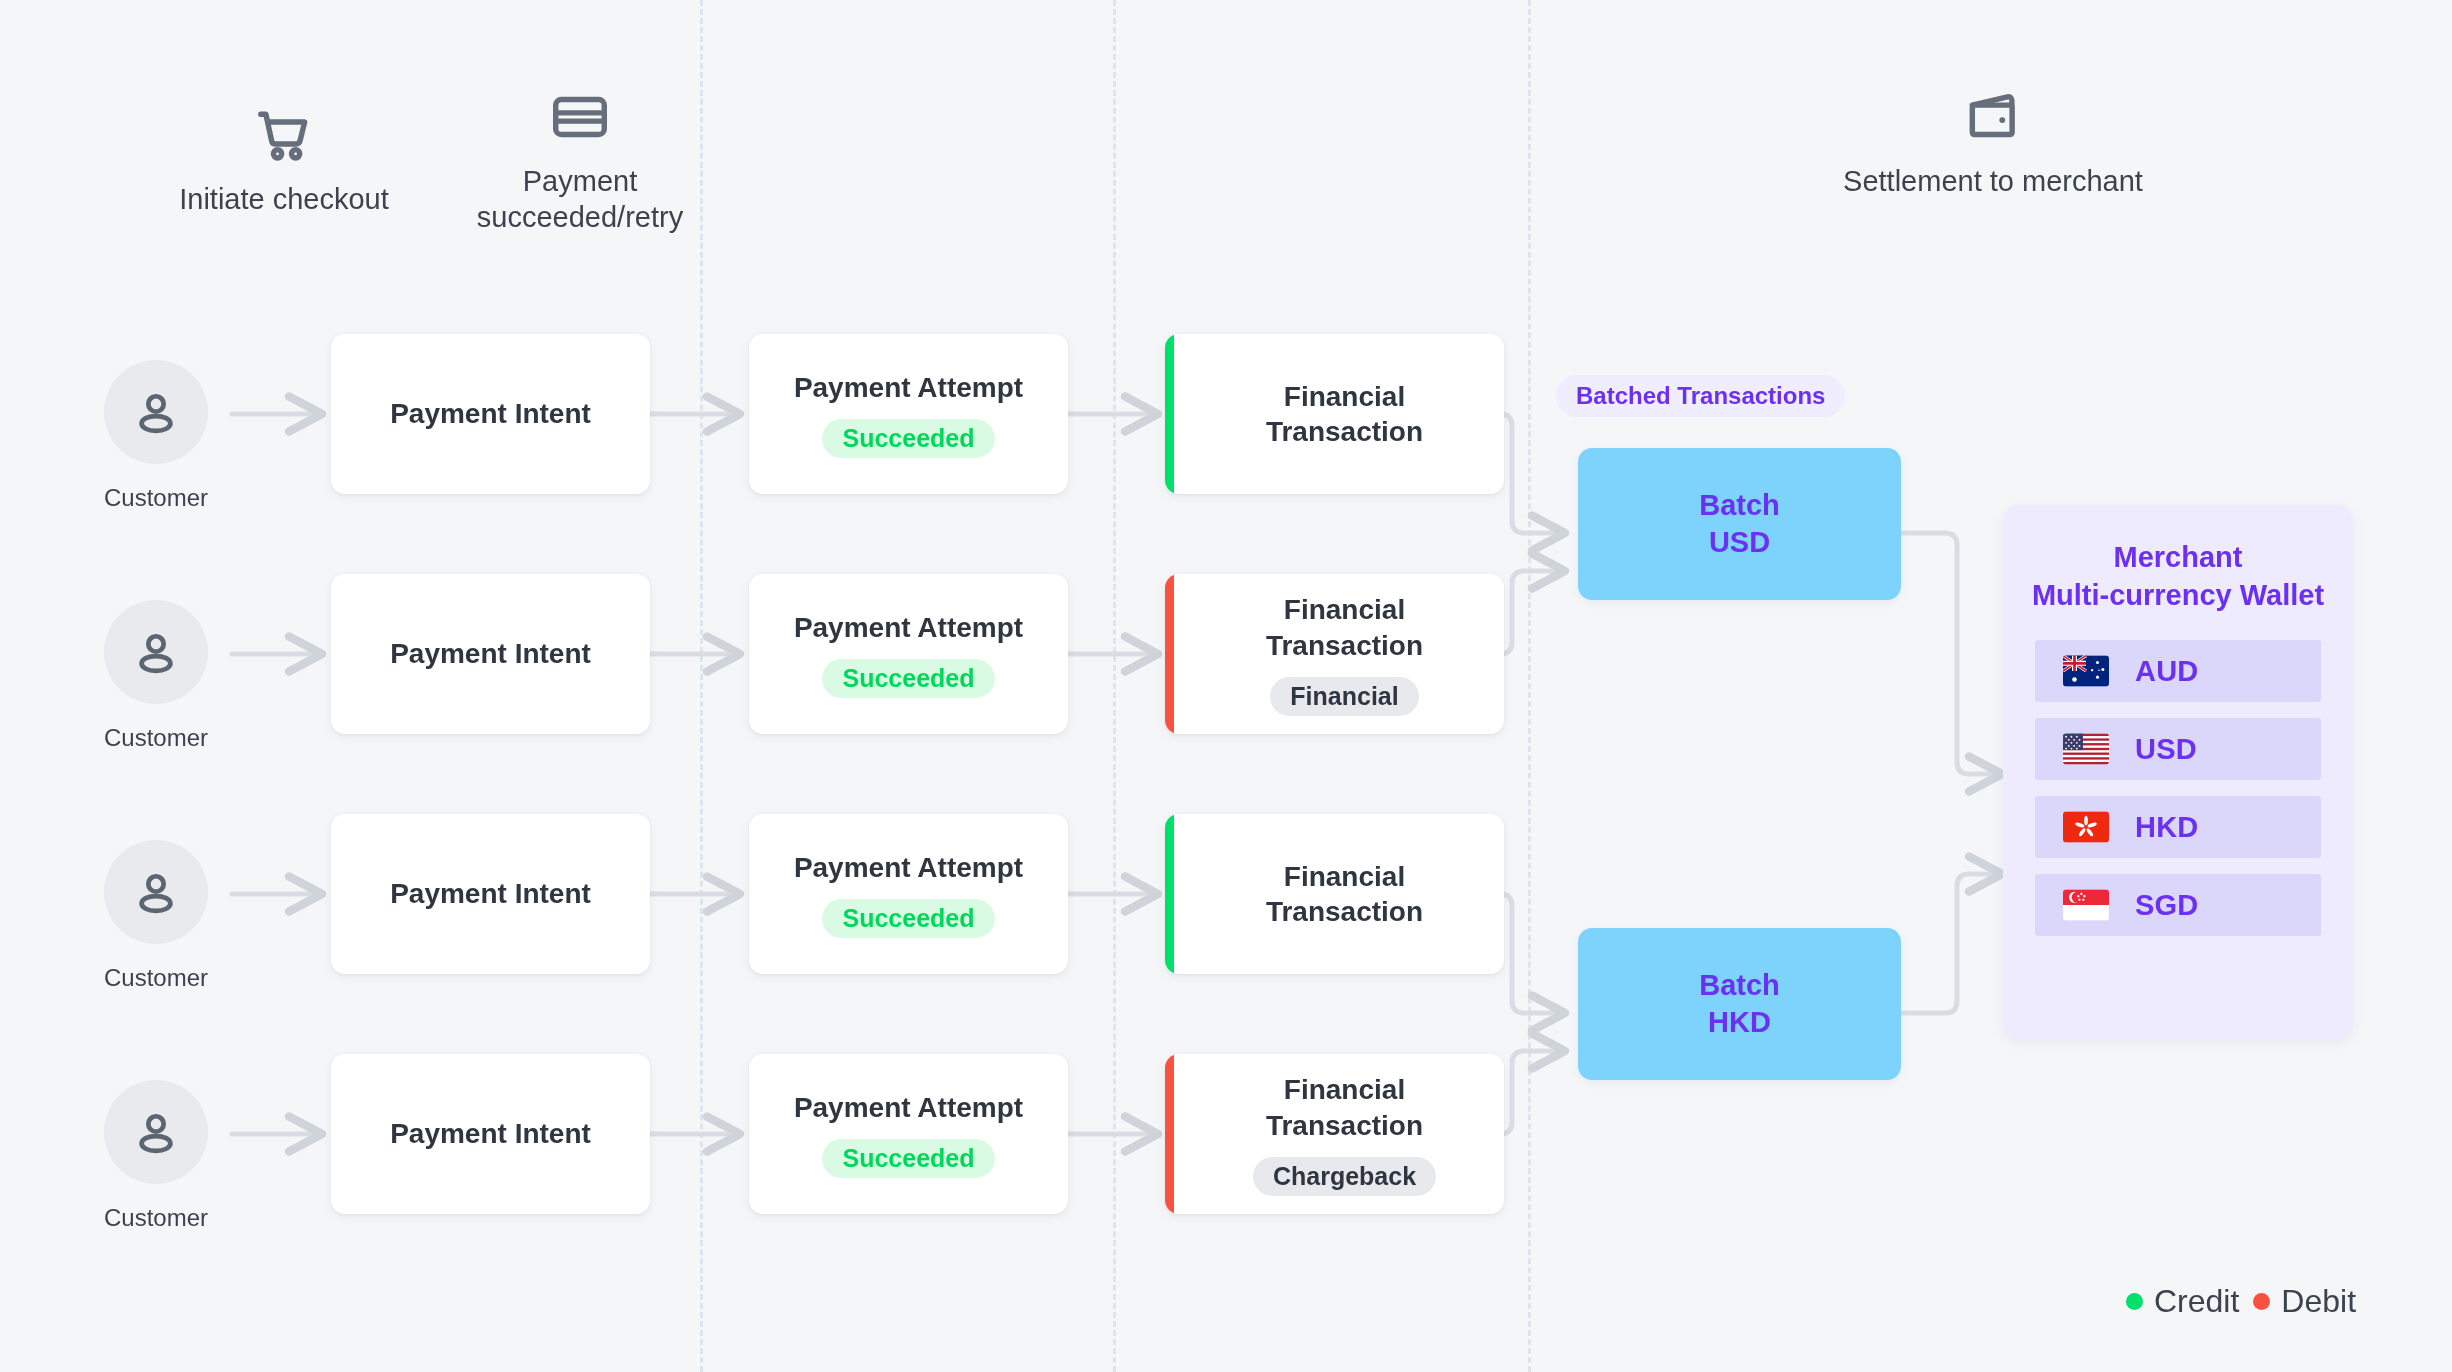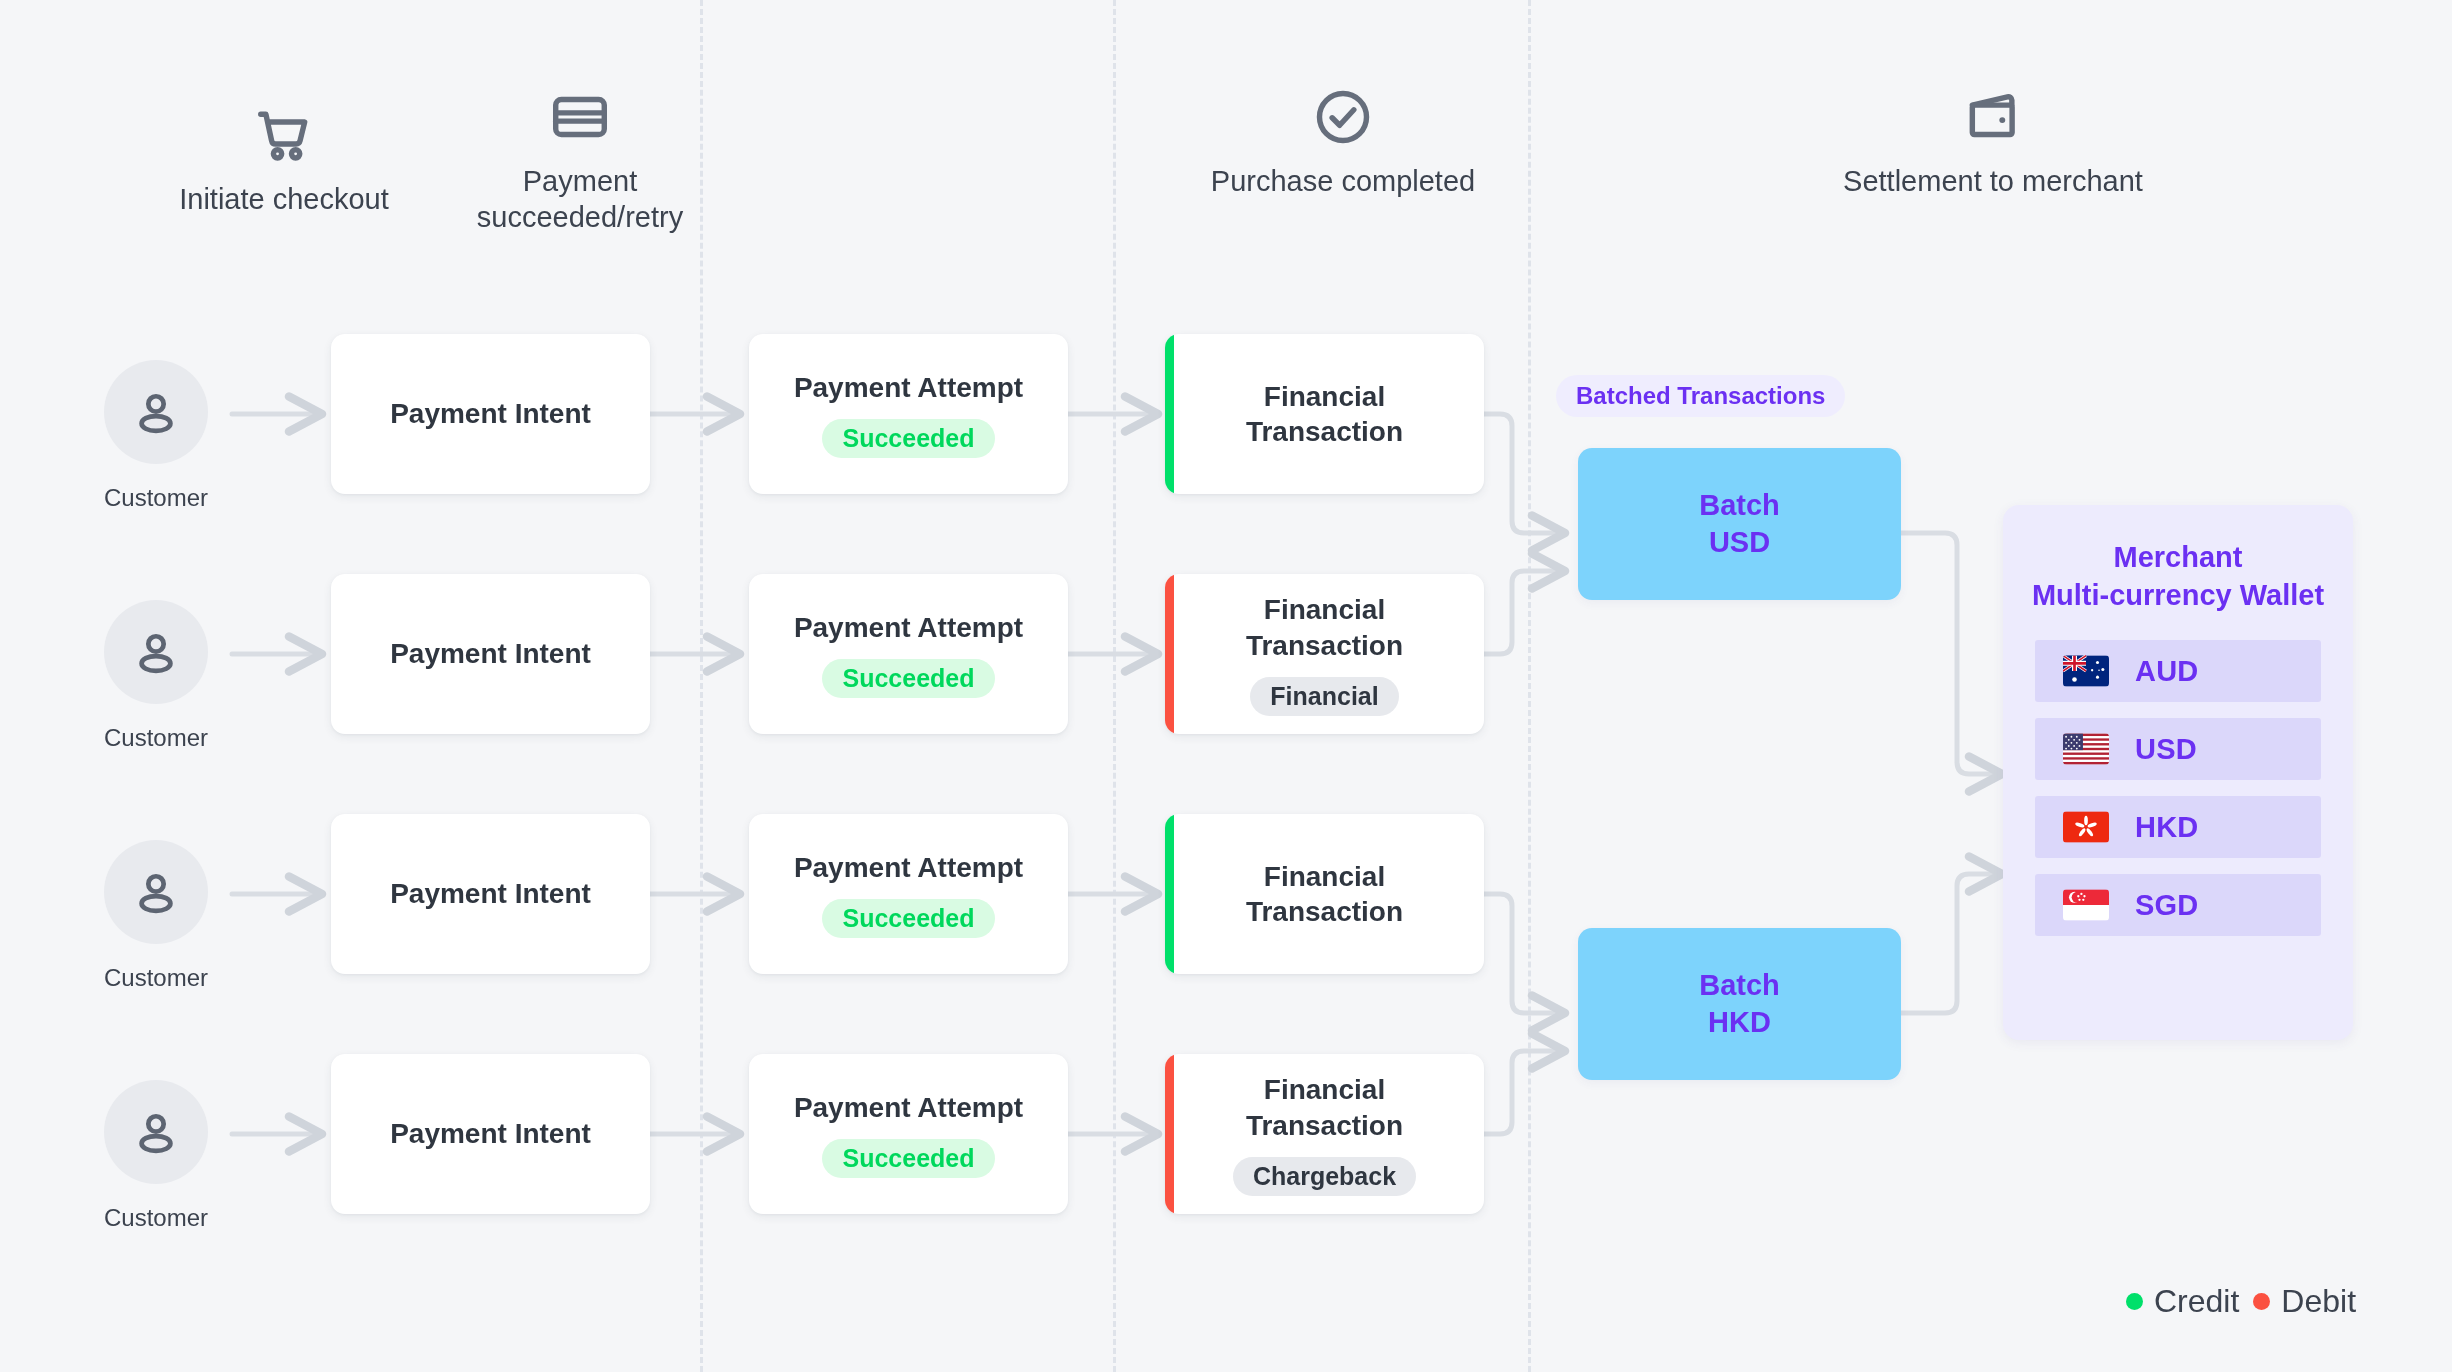--- a/index.html
+++ b/index.html
@@ -69,21 +69,21 @@
     overflow: hidden;
   }
   .card .title {
     font-size: 28px;
     font-weight: 700;
     color: #2f3640;
     line-height: 1.26;
     text-align: center;
     white-space: pre-line;
   }
-  .card.ft { align-items: center; }
+  .card.ft { align-items: center; padding-left: 20px; }
   .bar {
     position: absolute;
     left: 0; top: 0; bottom: 0;
     width: 9px;
   }
   .bar.credit { background: #00e06a; }
   .bar.debit  { background: #fb5141; }
 
   .badge {
     margin-top: 14px;
@@ -241,29 +241,20 @@
       <svg width="62" height="62" viewBox="0 0 24 24" fill="none" stroke="#666e7c" stroke-width="2.1" stroke-linecap="round" stroke-linejoin="round">
         <rect x="2.6" y="5.2" width="18.8" height="13.6" rx="2.2"></rect>
         <path d="M2.6 10.4h18.8"></path>
           <path d="M2.6 13.6h18.8"></path>
       </svg>
     </span>
     <div class="lbl">Payment
 succeeded/retry</div>
   </div>
 
-  <div class="col-head" style="left:1203px; top:86px; width:280px;">
-    <span class="ico">
-      <svg width="62" height="62" viewBox="0 0 24 24" fill="none" stroke="#666e7c" stroke-width="2.1" stroke-linecap="round" stroke-linejoin="round">
-        <circle cx="12" cy="12" r="9.1"></circle>
-          <path d="M7.8 12.3l2.9 2.9 5.5-6"></path>
-      </svg>
-    </span>
-    <div class="lbl">Purchase completed</div>
-  </div>
 
   <div class="col-head" style="left:1822px; top:86px; width:342px;">
     <span class="ico">
       <svg width="62" height="62" viewBox="0 0 24 24" fill="none" stroke="#666e7c" stroke-width="2.1" stroke-linecap="round" stroke-linejoin="round">
         <path d="M4 7.4 17.6 4.2a1.4 1.4 0 0 1 1.7 1.3V7.4"></path>
         <rect x="4" y="7.4" width="15.4" height="11.4" rx="0.8"></rect>
         <circle cx="15.6" cy="13.2" r="1.15" fill="#666e7c" stroke="none"></circle>
       </svg>
     </span>
     <div class="lbl">Settlement to merchant</div>

